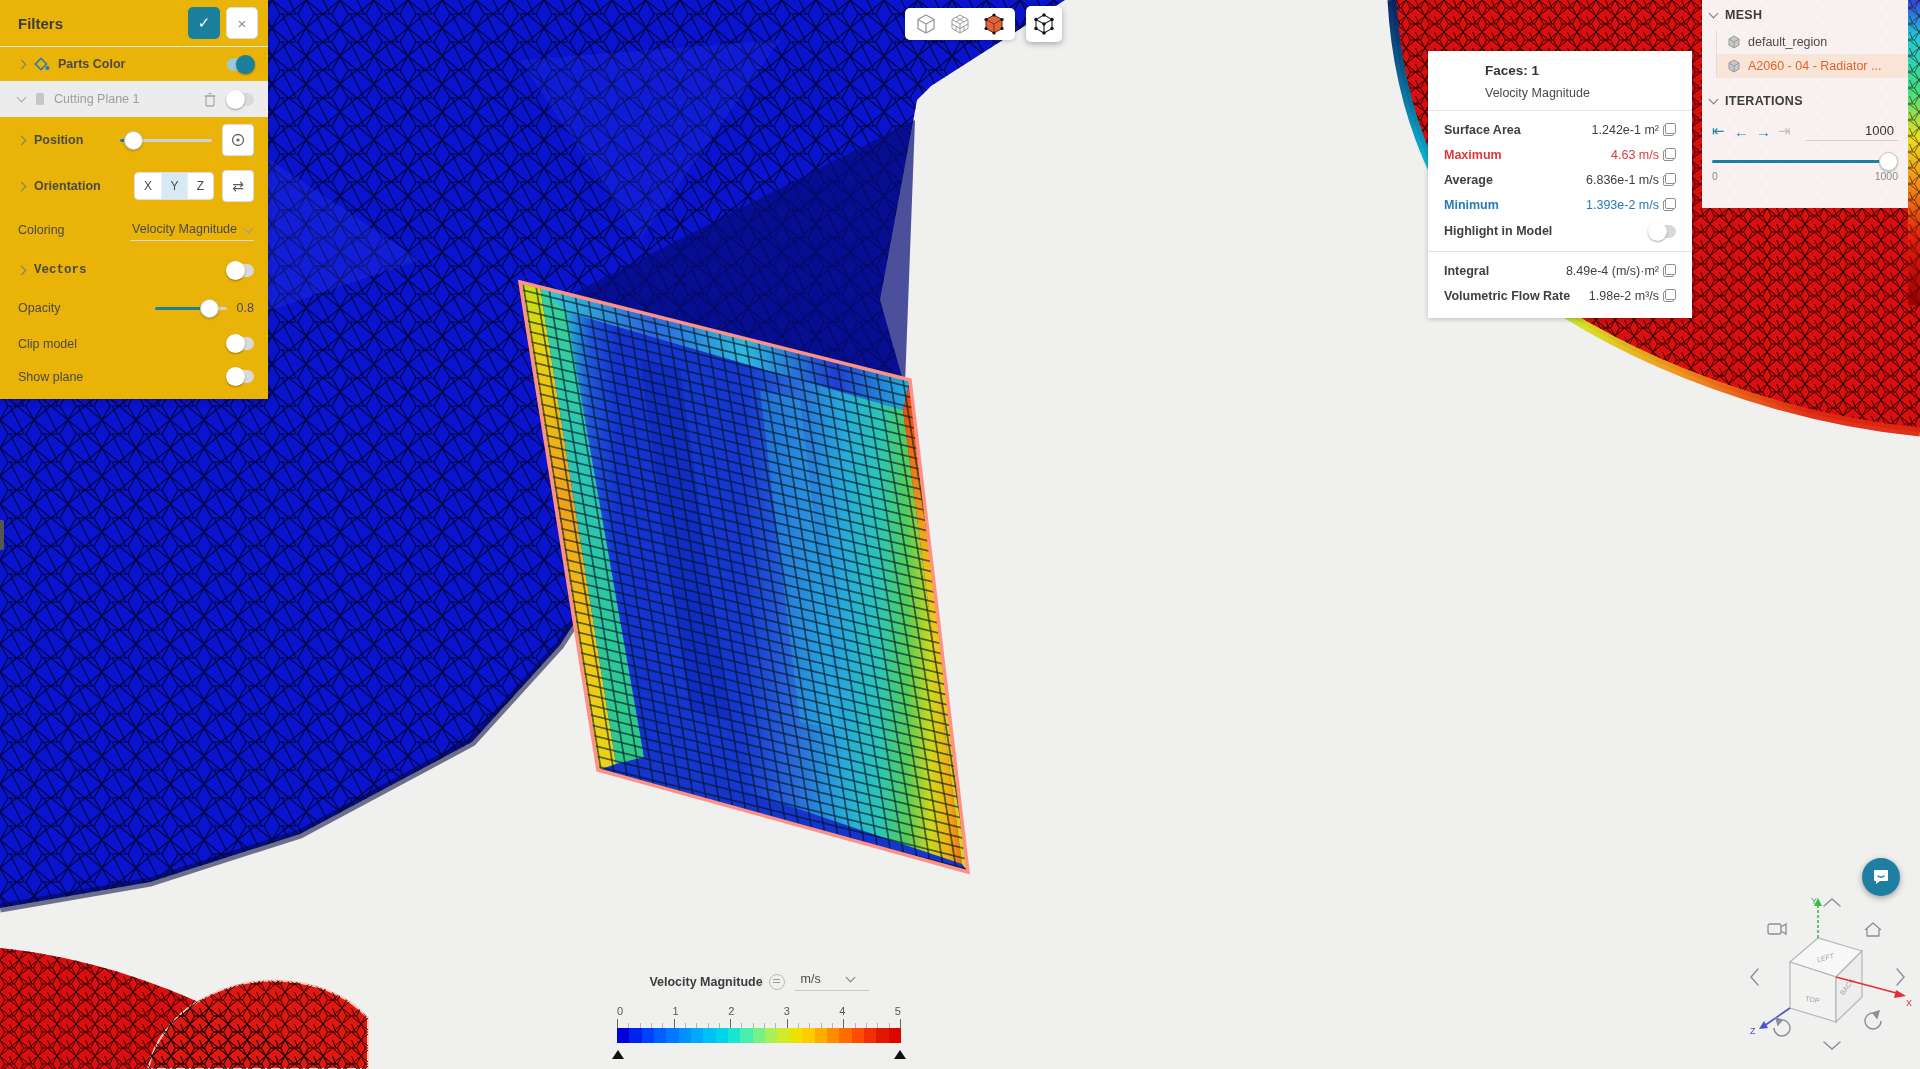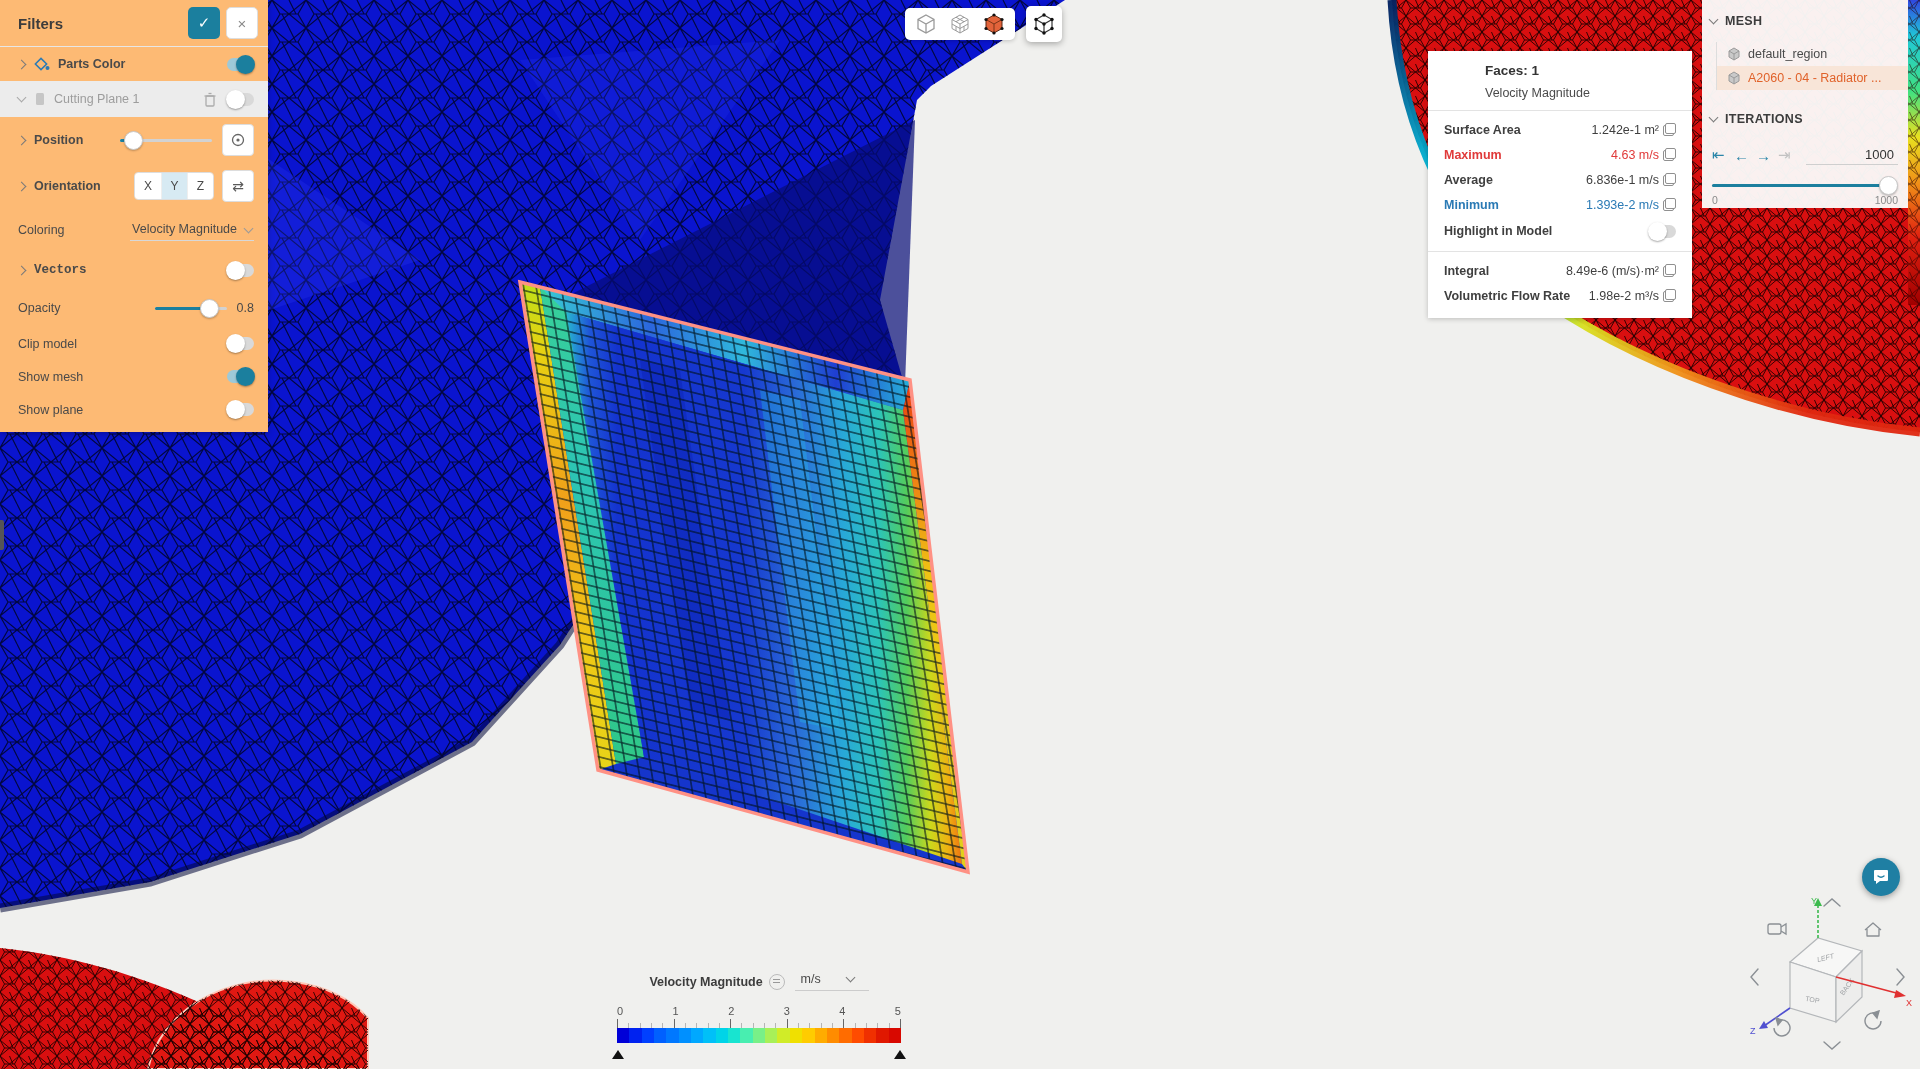--- a/index.html
+++ b/index.html
@@ -3,21 +3,21 @@
 <meta charset="utf-8">
 <style>
   html,body{margin:0;padding:0;background:#d8d8d8;}
   #app{position:relative;width:1920px;height:1069px;overflow:hidden;
        font-family:"Liberation Sans",sans-serif;color:#404040;background:#f0f0ee;}
   svg text{font-family:"Liberation Sans",sans-serif;}
   .card{background:#fff;box-shadow:0 1px 5px rgba(0,0,0,.22);}
   .abs{position:absolute;}
 
   
-  #filters{left:0;top:0;width:268px;background:#fdba74;box-shadow:0 2px 6px rgba(0,0,0,.25);}
+  #filters{left:0;top:0;width:268px;background:#eab308;box-shadow:0 2px 6px rgba(0,0,0,.25);}
   .fp-header{display:flex;align-items:center;height:46px;padding:0 10px 0 18px;border-bottom:1px solid #e7e7e7;}
   .fp-title{font-size:15px;font-weight:bold;color:#3c3c3c;flex:1;}
   .btn-sq{width:30px;height:30px;border-radius:5px;display:flex;align-items:center;justify-content:center;
           font-size:15px;cursor:pointer;margin-left:6px;border:1px solid transparent;}
   .btn-apply{background:#1b7f9e;color:#fff;}
   .btn-close{background:#fff;color:#8a8a8a;border:1px solid #ddd;}
   .fp-row{display:flex;align-items:center;padding:0 14px 0 18px;font-size:12.5px;color:#4a4a4a;}
   .fp-row .lbl{flex:1;}
   .chev{display:inline-block;width:6px;height:6px;border-top:1.6px solid #7a7a7a;border-right:1.6px solid #7a7a7a;margin-right:9px;flex:none;}
   .chev.r{transform:rotate(45deg);}
@@ -60,21 +60,21 @@
   .stat-row .lbl{flex:1;color:#3f3f3f;}
   .stat-row .val{color:#3f3f3f;margin-right:4px;}
   .stat-row.red .lbl,.stat-row.red .val{color:#e03a3a;}
   .stat-row.blue .lbl,.stat-row.blue .val{color:#2a7ab5;}
   .copy-ic{width:13px;height:13px;position:relative;flex:none;opacity:.65;}
   .copy-ic:before{content:"";position:absolute;left:0;bottom:0;width:9px;height:9px;border:1.3px solid #555;border-radius:2px;}
   .copy-ic:after{content:"";position:absolute;right:0;top:0;width:9px;height:9px;border:1.3px solid #555;border-radius:2px;background:#fff;}
 
   
   #rightpanel{left:1702px;top:0;width:206px;height:208px;background:rgba(251,251,250,.96);font-size:12.5px;}
-  .tree-header{display:flex;align-items:center;height:30px;padding:6px 8px;font-size:12.5px;font-weight:bold;color:#3c3c3c;letter-spacing:.3px;}
+  .tree-header{display:flex;align-items:center;height:30px;padding:0 8px;font-size:12.5px;font-weight:bold;color:#3c3c3c;letter-spacing:.3px;}
   .tree-items{margin-left:14px;border-left:1px solid #ddd;}
   .tree-item{display:flex;align-items:center;height:24px;padding-left:10px;color:#4a4a4a;cursor:pointer;}
   .tree-item.selected{background:#f8e5d8;color:#e0622a;}
   .cube-ic{margin-right:7px;flex:none;}
   .iter-controls{display:flex;align-items:center;padding:0 10px;height:30px;}
   .iter-arrow{font-size:15px;color:#2a85a8;width:22px;cursor:pointer;}
   .iter-arrow.disabled{color:#c2c2c2;}
   .iter-val{flex:1;text-align:right;border-bottom:1px solid #cfcfcf;margin-left:6px;padding:2px 4px;color:#333;font-size:13px;}
   .iter-slider{position:relative;height:14px;margin:8px 10px 0 10px;}
   .iter-labels{display:flex;justify-content:space-between;padding:2px 10px;font-size:10.5px;color:#8a8a8a;}
@@ -311,26 +311,20 @@
       </div>
       <span>0.8</span>
     </div>
 
     <div class="fp-row" style="height:33px;">
       <span class="lbl">Clip model</span>
       <div class="toggle">
           <div class="knob"></div>
         </div>
     </div>
-    <div class="fp-row" style="height:33px;">
-      <span class="lbl">Show mesh</span>
-      <div class="toggle on">
-          <div class="knob"></div>
-        </div>
-    </div>
     <div class="fp-row" style="height:33px;padding-bottom:6px;">
       <span class="lbl">Show plane</span>
       <div class="toggle">
           <div class="knob"></div>
         </div>
     </div>
   </div>
 
   <div id="toolbar" class="abs">
     <div class="tb-btn">
@@ -402,21 +396,21 @@
     <div class="stat-row" style="height:28px;">
       <span class="lbl" style="font-weight:bold;">Highlight in Model</span>
       <div class="toggle">
           <div class="knob"></div>
         </div>
     </div>
     <div class="hr"></div>
 
     <div class="stat-row">
       <span class="lbl" style="font-weight:bold;">Integral</span>
-      <span class="val">8.49e-6 (m/s)·m²</span>
+      <span class="val">8.49e-4 (m/s)·m²</span>
       <span class="copy-ic"></span>
     </div>
     <div class="stat-row">
       <span class="lbl" style="font-weight:bold;">Volumetric Flow Rate</span>
       <span class="val">1.98e-2 m³/s</span>
       <span class="copy-ic"></span>
     </div>
   </div>
 
   <div id="rightpanel" class="abs">

